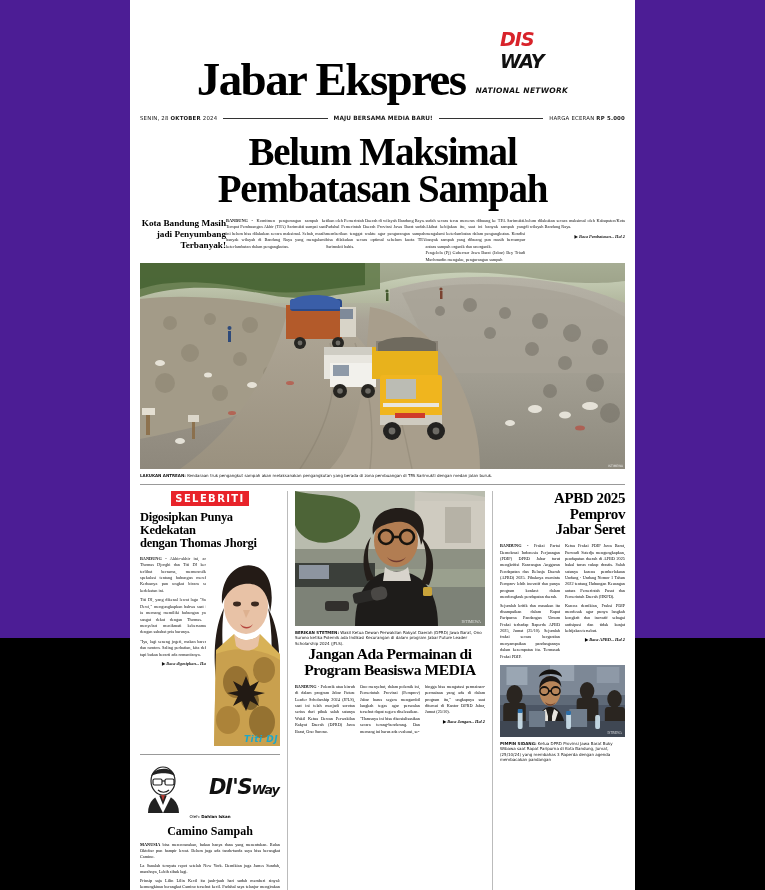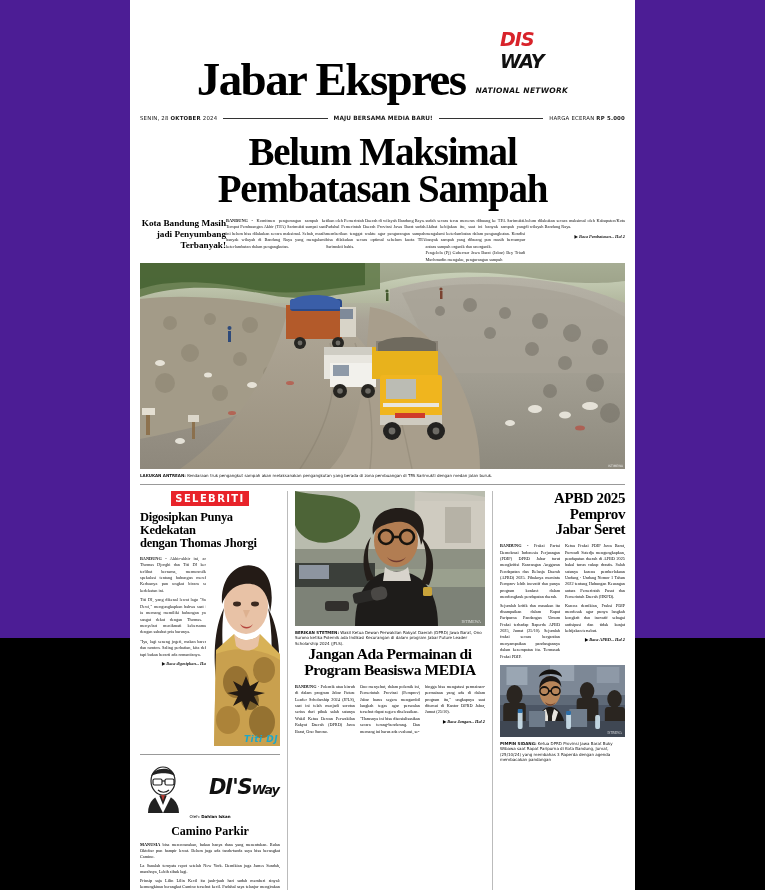--- a/index.html
+++ b/index.html
@@ -342,21 +342,21 @@
                 <path d="M8 52 C8 40 16 34 23 34 C30 34 39 40 39 52Z" fill="#222"></path>
                 <path d="M19 34 L23 44 L27 34 L31 36 L23 52 L15 36Z" fill="#fff"></path>
                 <path d="M21 34 L23 40 L25 34Z" fill="#b03a33"></path>
               </svg>
             </div>
             <div class="dw-logo">
               <div class="dw-logo-main"><span>DI'S</span><span class="sm">Way</span></div>
             </div>
           </div>
           <div class="dw-by"><span>Oleh: </span><b>Dahlan Iskan</b></div>
-          <div class="dw-title">Camino Parkir</div>
+          <div class="dw-title">Camino Sampah</div>
           <div class="dw-body">
             <b>MANUSIA</b><span> bisa merencanakan, bukan hanya dana yang menentukan. Bulan Oktober pun hampir lewat. Belum juga ada tanda-tanda saya bisa berangkat Camino.</span>
             <p style="margin-top:2px">La Sanalah ternyata repot setelah New York. Demikian juga James Sundah, marahnya, Lebih sibuk lagi.</p>
             <p style="margin-top:2px">Prinsip saja Lilin Lilin Kecil itu jauh-jauh hari sudah memberi sinyal: kemungkinan berangkat Camino tersebut kecil. Padahal saya telanjur mengirakan mereka berdua sebagai tour guide.</p>
             <p style="margin-top:2px">Saya pun ke Peqing. Saya harus mengisi waktu tunggu ke Camino secara produktif. Sekembali dari Piaping-Fuzhou-Shenzhen, dan Guangzhou barulah pasti: tidak bisa Camino. Saksi perjalanan spiritual umat Katolik sedunia. Sejauh 100 km. Jalan kaki. Finish di katedral Santiago di Spanyol.</p>
             
             
           </div>
 
         </div>

